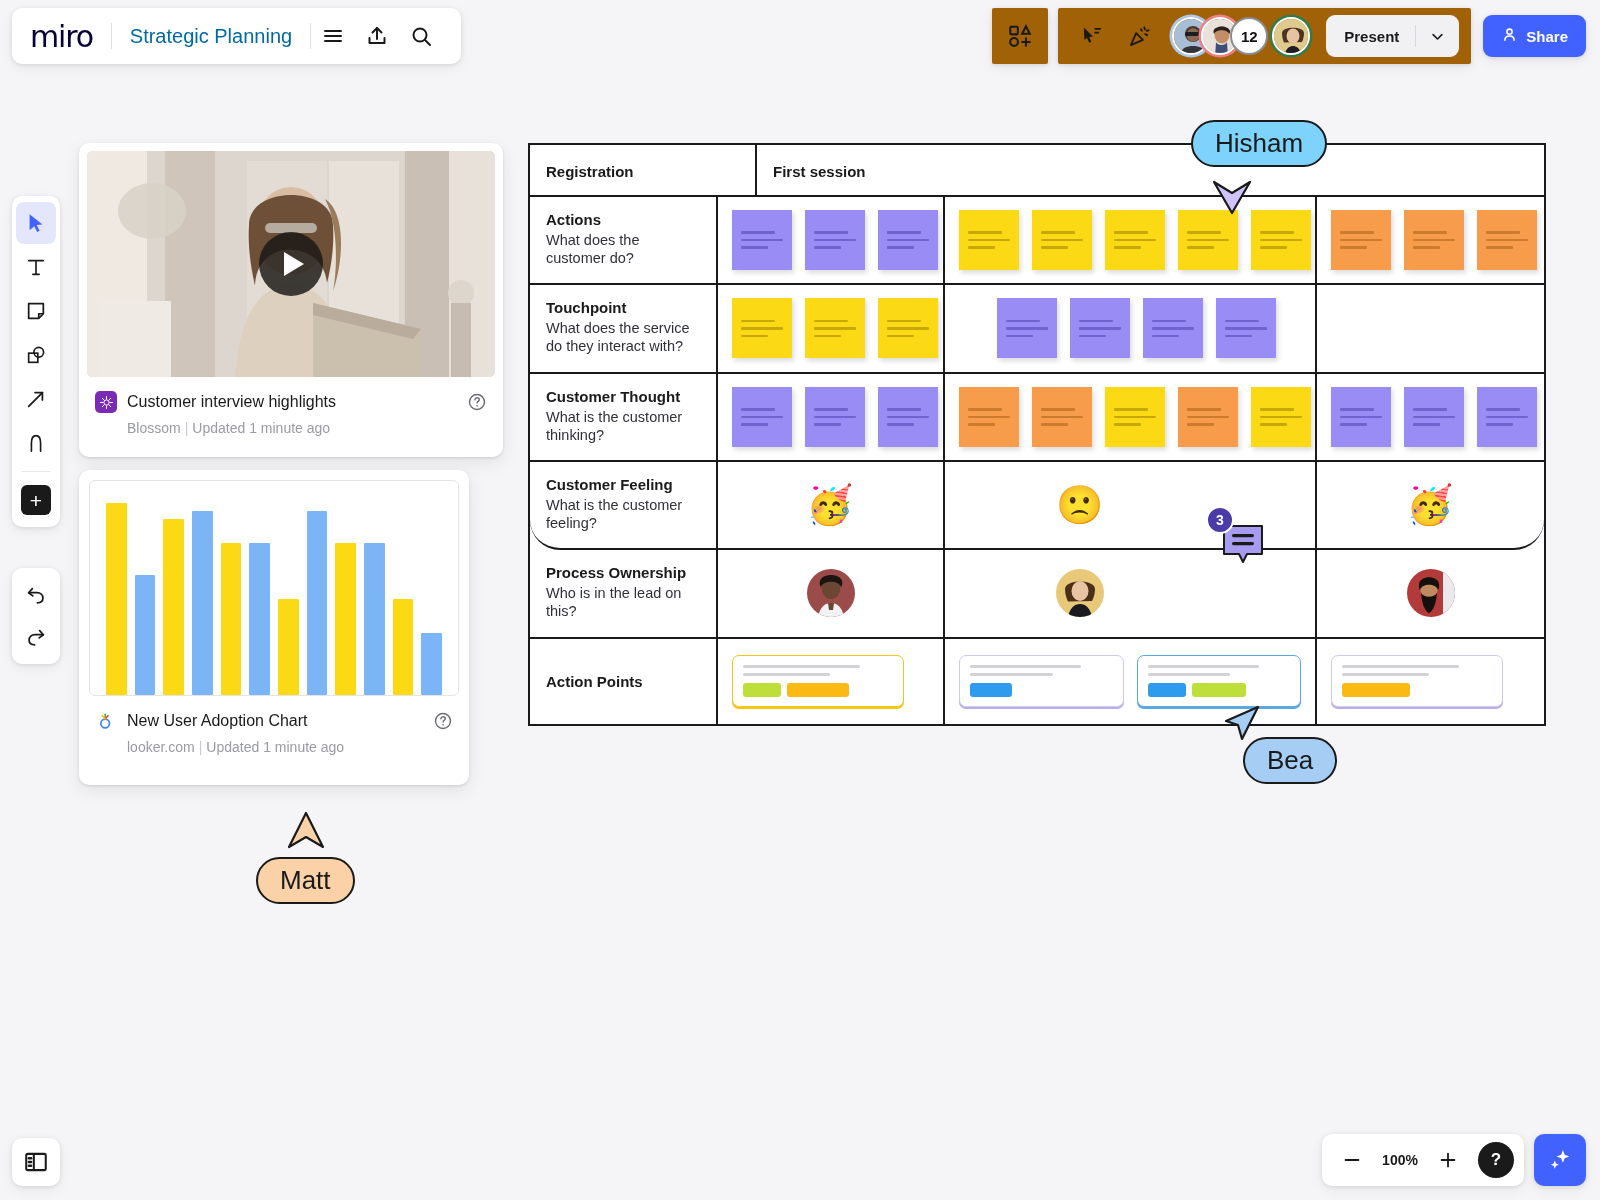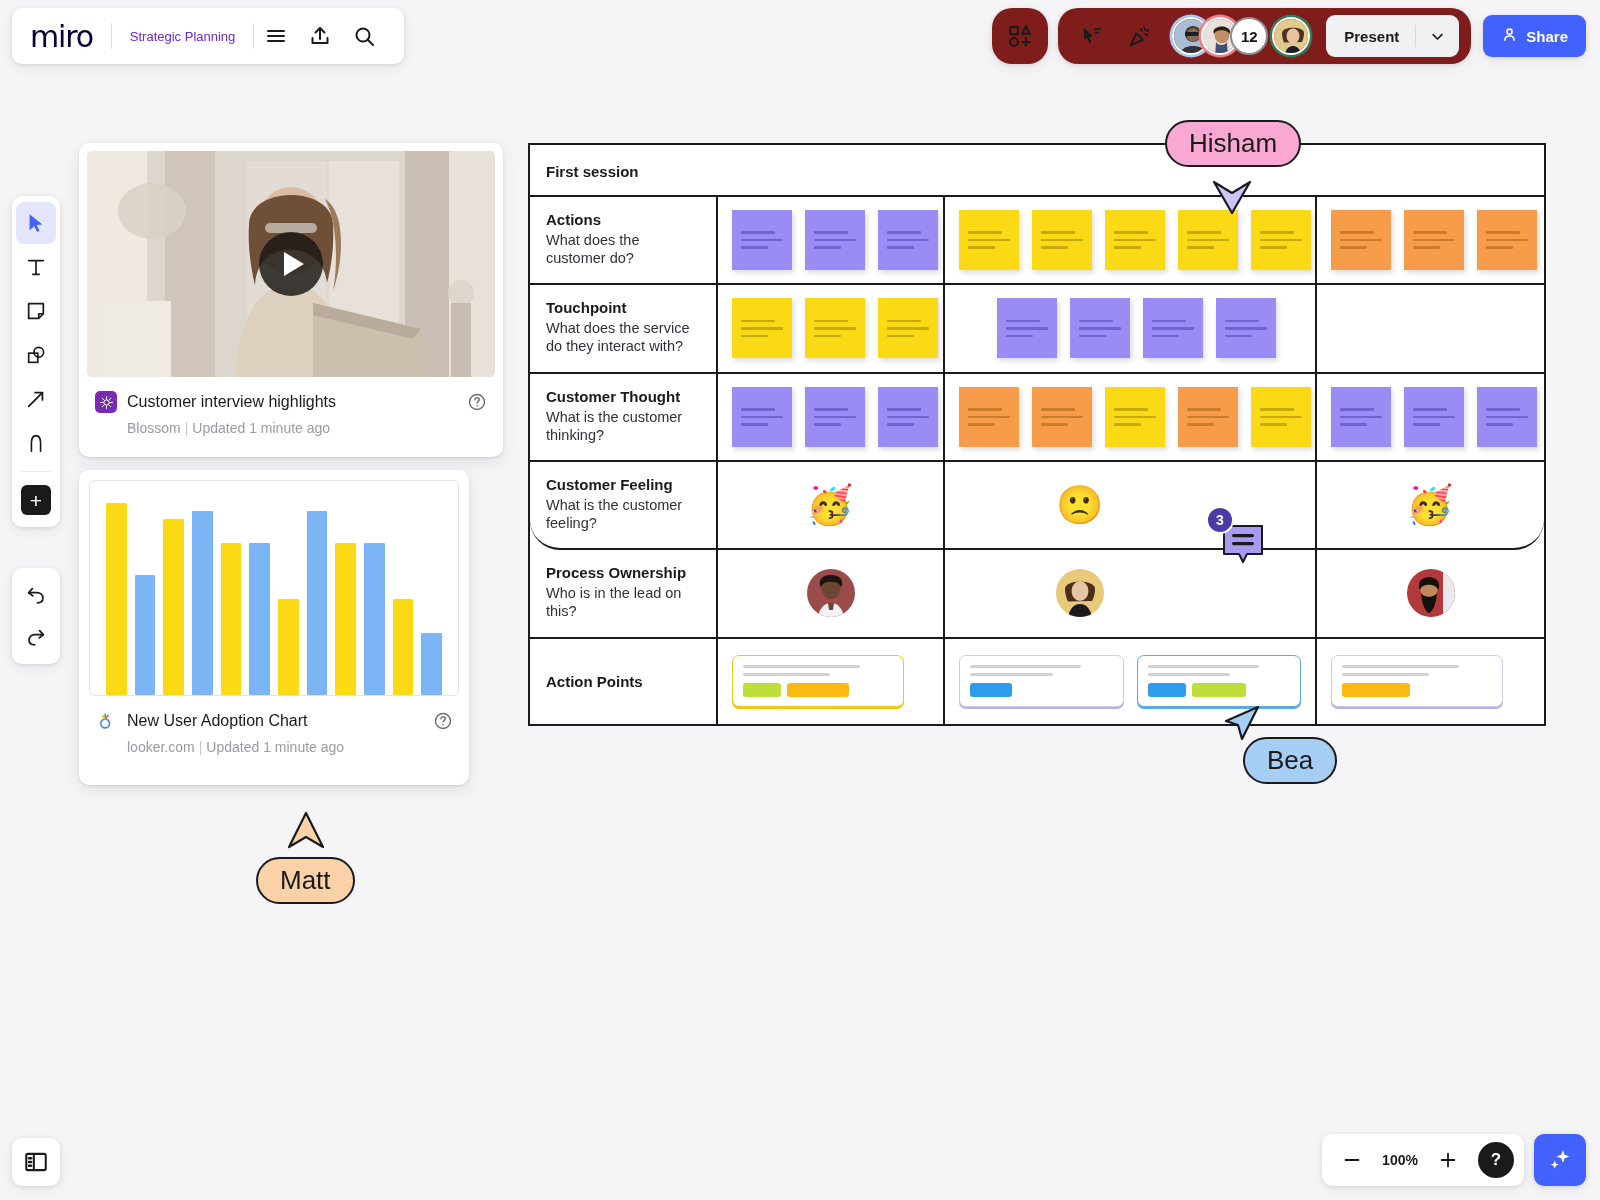--- a/index.html
+++ b/index.html
@@ -14,26 +14,26 @@
   
   .topbar-left {
     position: absolute; left: 12px; top: 8px;
     height: 56px; display: flex; align-items: center;
     background: #fff; border-radius: 10px;
     box-shadow: 0 1px 4px rgba(0,0,0,.10), 0 4px 14px rgba(0,0,0,.06);
     padding: 0 18px; gap: 0;
   }
   .miro-logo { font-size: 30px; font-weight: 400; letter-spacing: -1.2px; color: #050038; padding-right: 18px; font-family:"DejaVu Sans", sans-serif; }
   .vdiv { width: 1px; height: 26px; background: #e0e0e4; }
-  .board-title { font-size: 13px; color: #6d28d9; padding: 0 18px; white-space: nowrap; }
+  .board-title { font-size: 20px; color: #0369a1; padding: 0 18px; white-space: nowrap; }
   .tb-icon { width: 44px; height: 44px; display: flex; align-items: center; justify-content: center; border-radius: 7px; cursor: pointer; }
 
   
   .topbar-right { position: absolute; right: 14px; top: 8px; height: 56px; display: flex; align-items: center; gap: 10px; }
-  .tr-panel { background:#7f1d1d; border-radius: 20px; box-shadow: 0 1px 4px rgba(0,0,0,.10), 0 4px 14px rgba(0,0,0,.06); display:flex; align-items:center; height:56px; }
+  .tr-panel { background:#a16207; border-radius: 2px; box-shadow: 0 1px 4px rgba(0,0,0,.10), 0 4px 14px rgba(0,0,0,.06); display:flex; align-items:center; height:56px; }
   .tr-square { width: 56px; justify-content: center; }
   .tr-main { padding: 0 12px; gap: 6px; }
   .tr-btn { width: 42px; height: 42px; display:flex; align-items:center; justify-content:center; border-radius:7px; cursor:pointer; }
 
   .avatars { display:flex; align-items:center; margin-left: 6px; }
   .av { width: 38px; height: 38px; border-radius: 50%; border: 2.5px solid #fff; overflow:hidden; position:relative; }
   .av:not(:first-child) { margin-left: -9px; }
   .av.ring-blue { box-shadow: 0 0 0 2.5px #a8c8f5; }
   .av.ring-red  { box-shadow: 0 0 0 2.5px #f07f84; }
   .av.ring-green{ box-shadow: 0 0 0 2.5px #2f7d4f; }
@@ -431,20 +431,23 @@
       </div>
       <div class="card-sub">
         <span>looker.com</span><span class="dot">|</span><span>Updated 1 minute ago</span>
       </div>
     </div>
   </div>
 
   <div id="table">
 
     <div class="trow" style="height:52px;">
+      <div class="tcell c2">
+          <div class="hdr">Registration</div>
+        </div>
       <div class="tcell c4">
           <div class="hdr">First session</div>
         </div>
     </div>
 
     <div class="trow" style="height:89px;">
       <div class="tcell c1">
         <div class="rowlabel">Actions</div>
         <div class="rowsub">What does the customer do?</div>
       </div>
@@ -747,21 +750,21 @@
             <div class="ap-ln" style="width:58%"></div>
             <div class="ap-tags">
               <div class="ap-tag tag-amber" style="width:68px"></div>
             </div>
           </div>
         </div>
       </div>
     </div>
   </div>
 
-  <div class="cursor-label" style="left:1165px; top:120px; background:#f9a8d4;">Hisham</div>
+  <div class="cursor-label" style="left:1191px; top:120px; background:#7dd3fc;">Hisham</div>
   <div class="pointer" style="left:1210px; top:180px;">
     <svg width="44" height="36" viewBox="0 0 44 36">
       <path d="M4 2 22 33 40 2 22 13z" fill="#cfc3fa" stroke="#1a1a1a" stroke-width="2.2" stroke-linejoin="round"></path>
     </svg>
   </div>
 
   <div class="cursor-label" style="left:1243px; top:737px; background:#a6cef5;">Bea</div>
   <div class="pointer" style="left:1222px; top:705px;">
     <svg width="40" height="44" viewBox="0 0 40 44">
       <path d="M36 2 4 16l12 4 4 14z" fill="#a6cef5" stroke="#1a1a1a" stroke-width="2.2" stroke-linejoin="round"></path>

